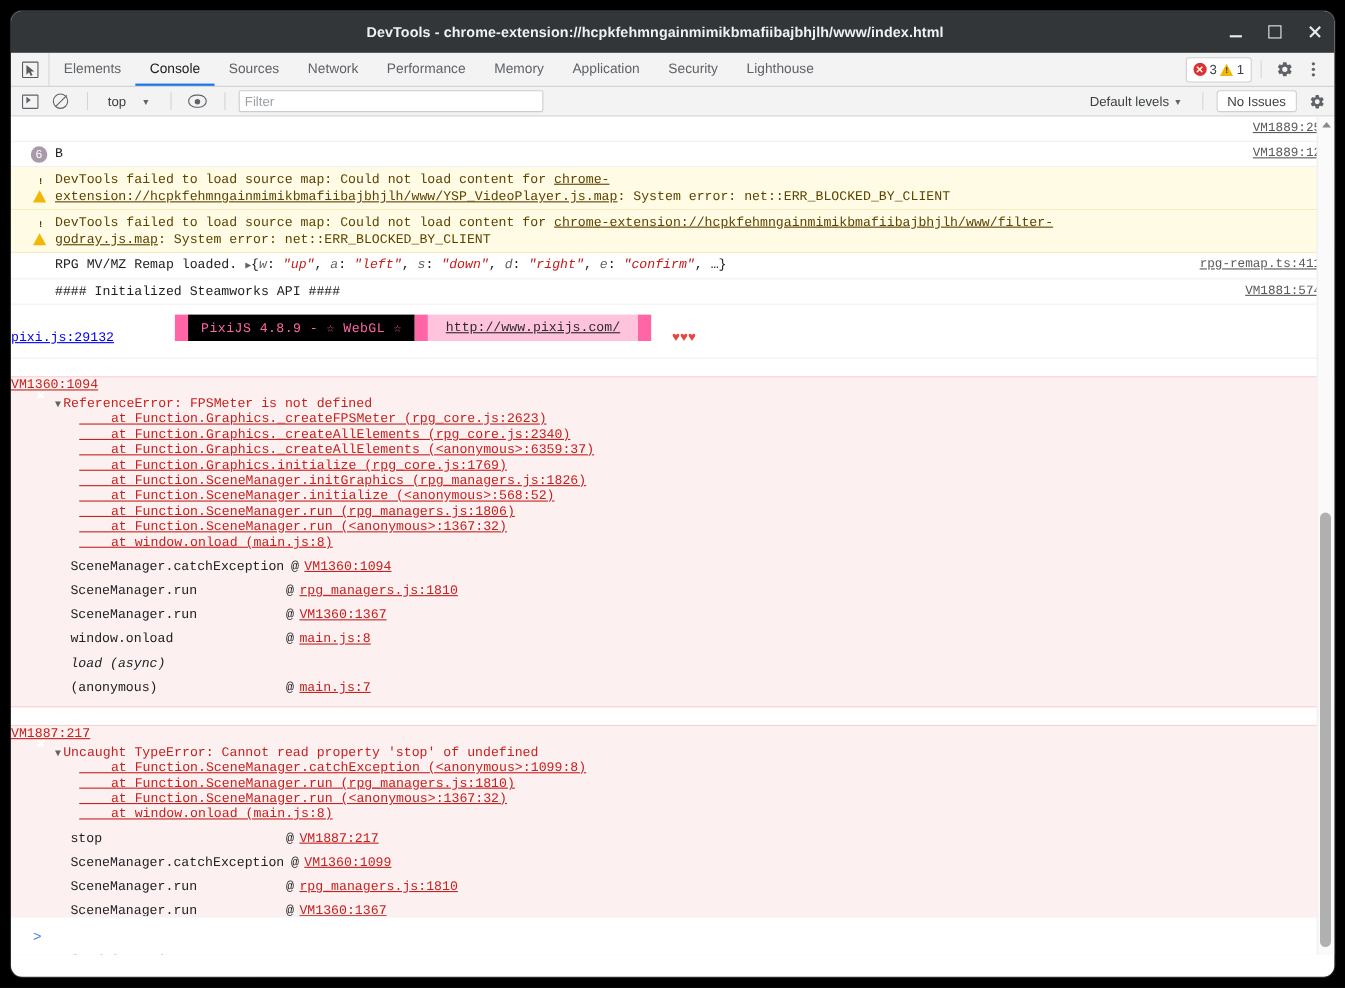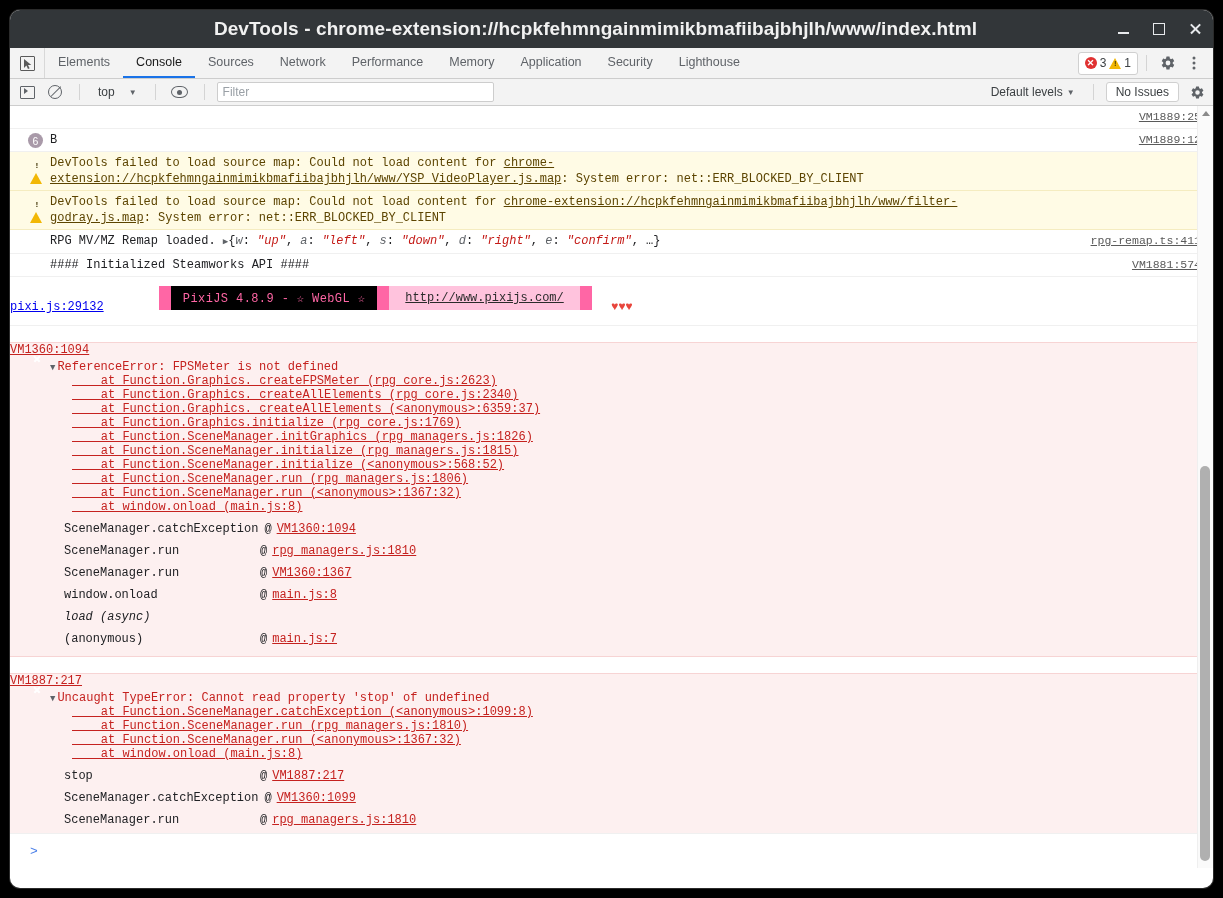--- a/index.html
+++ b/index.html
@@ -23,21 +23,21 @@
     height: 38px;
     background: #323639;
     display: flex;
     align-items: center;
     position: relative;
   }
   .titlebar-title {
     flex: 1;
     text-align: center;
     color: #f1f1f1;
-    font-size: 19px;
+    font-size: 13px;
     font-weight: bold;
     font-family: "Liberation Sans", sans-serif;
     letter-spacing: 0.1px;
     padding-left: 76px;
     white-space: nowrap;
     overflow: hidden;
   }
   .wbtns { display: flex; align-items: center; height: 38px; }
   .wbtn {
     width: 36px; height: 38px;
@@ -526,21 +526,20 @@
     <div class="errblock">
       <span class="row-ico" style="top:9px"><span class="err-ico"></span></span>
       <a class="src" href="#" style="top:6px">VM1360:1094</a>
       <div class="head"><span class="tri">▼</span><span>ReferenceError: FPSMeter is not defined</span></div>
       <div class="stack">
         <div class="stack-line">    at Function.Graphics._createFPSMeter (rpg_core.js:2623)</div>
         <div class="stack-line">    at Function.Graphics._createAllElements (rpg_core.js:2340)</div>
         <div class="stack-line">    at Function.Graphics._createAllElements (&lt;anonymous&gt;:6359:37)</div>
         <div class="stack-line">    at Function.Graphics.initialize (rpg_core.js:1769)</div>
         <div class="stack-line">    at Function.SceneManager.initGraphics (rpg_managers.js:1826)</div>
-        <div class="stack-line">    at Function.SceneManager.initialize (rpg_managers.js:1815)</div>
         <div class="stack-line">    at Function.SceneManager.initialize (&lt;anonymous&gt;:568:52)</div>
         <div class="stack-line">    at Function.SceneManager.run (rpg_managers.js:1806)</div>
         <div class="stack-line">    at Function.SceneManager.run (&lt;anonymous&gt;:1367:32)</div>
         <div class="stack-line" style="padding-bottom:4px">    at window.onload (main.js:8)</div>
       </div>
       <div class="frames">
         <div class="frame-row">
           <span class="frame-fn wide">SceneManager.catchException</span>
           <span class="frame-at">@</span>
           <a class="linkblue" href="#">VM1360:1094</a>

